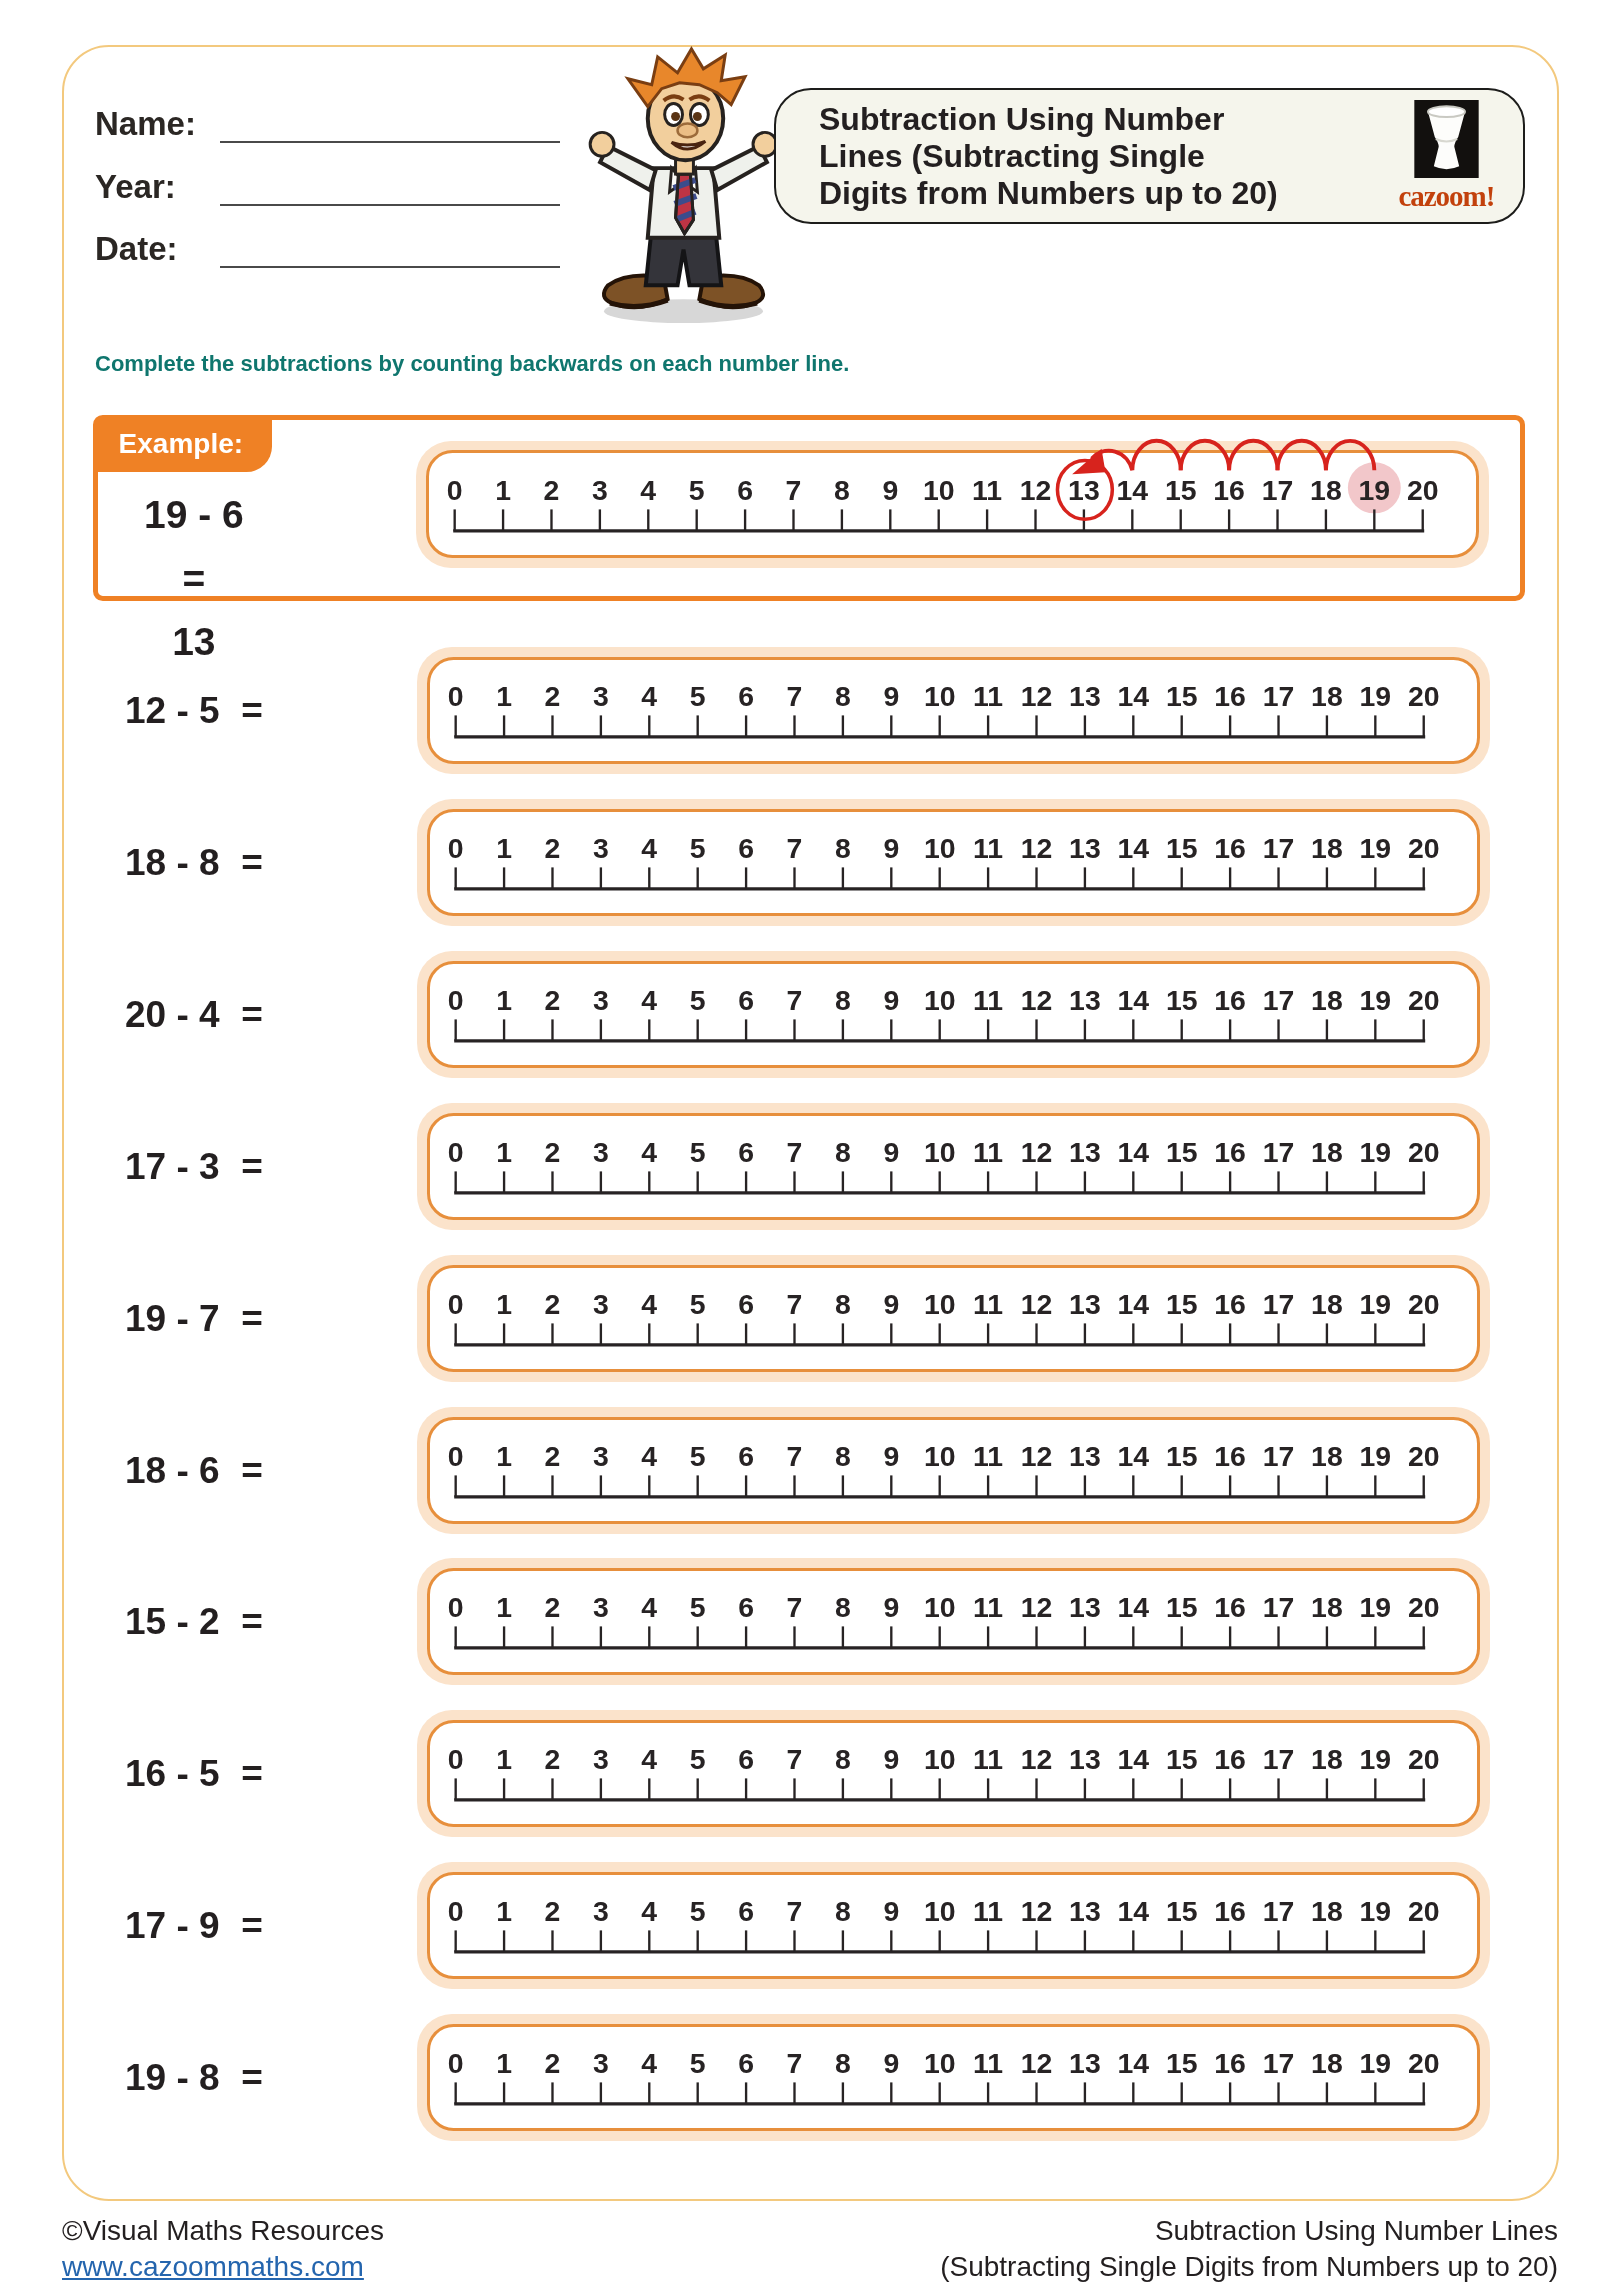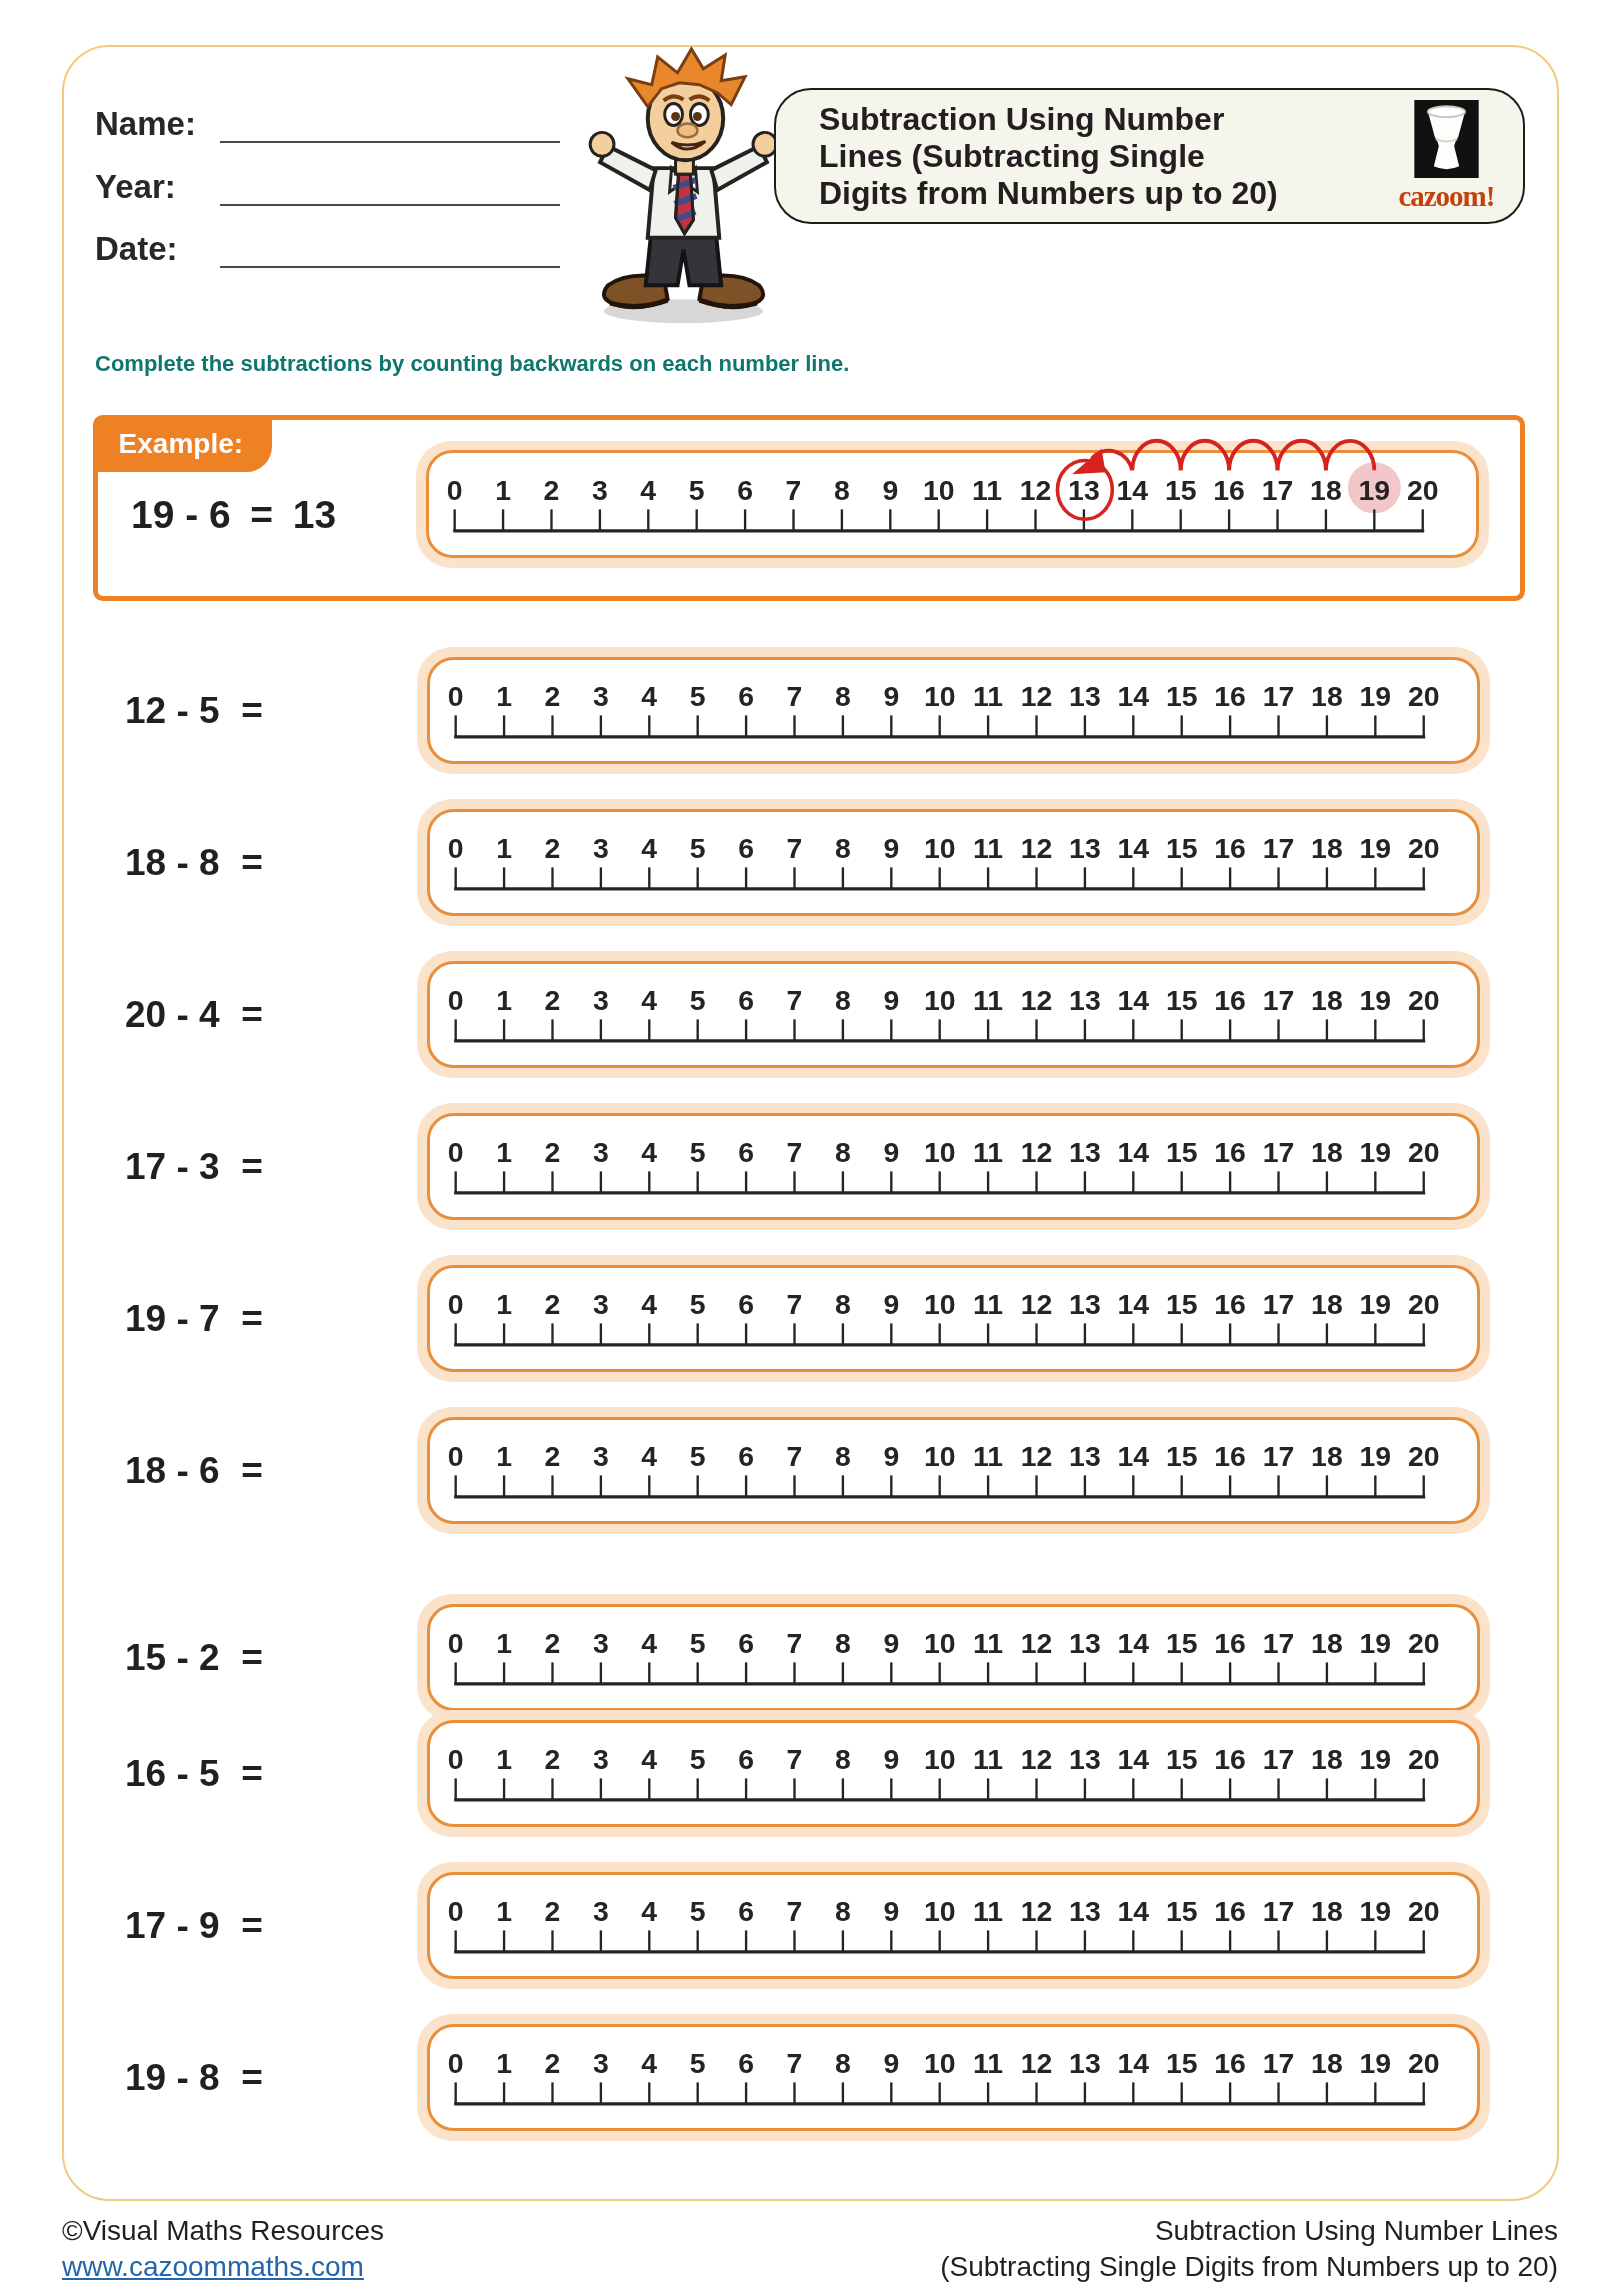--- a/index.html
+++ b/index.html
@@ -33,22 +33,22 @@
   .example-box {
     position:absolute; left:93px; top:415px; width:1432px; height:186px;
     border:5.9px solid #EF8125; border-radius:9.8px;
   }
   .example-tab {
     position:absolute; left:-1px; top:-1px; background:#EF8125; color:#ffffff;
     font-weight:bold; font-size:28px; padding:8.8px 29px 12.7px 21.6px;
     border-radius:0 0 25.5px 0;
   }
   .example-eq {
-    position:absolute; left:33px; top:73px; display:flex; gap:19.6px;
-    font-weight:bold; font-size:39px; color:#231f20; align-items:center;
+    position:absolute; left:46px; top:73px; display:flex; gap:19.6px;
+    font-weight:bold; font-size:39px; color:#231f20; align-items:center;flex-direction:column;
   }
   
   .nl-outer {
     position:absolute; left:323px; width:1073px; height:127px;
     background:#FBE3CB; border-radius:35px; padding:9.8px;
   }
   .example-box .nl-outer { left:318px; top:20.6px; }
   .nl-inner {
     width:100%; height:100%; background:#ffffff;
     border:3.9px solid #E78F3C; border-radius:26.5px;
@@ -555,21 +555,21 @@
             <line x1="905.1999999999999" y1="36" x2="905.1999999999999" y2="58" stroke="#272324" stroke-width="2.4"></line>
             <text x="905.1999999999999" y="26" text-anchor="middle" fill="#272324" font-size="29" font-weight="bold" font-family="&quot;Liberation Sans&quot;, sans-serif">18</text>
             <line x1="954.6" y1="36" x2="954.6" y2="58" stroke="#272324" stroke-width="2.4"></line>
             <text x="954.6" y="26" text-anchor="middle" fill="#272324" font-size="29" font-weight="bold" font-family="&quot;Liberation Sans&quot;, sans-serif">19</text>
             <line x1="1004" y1="36" x2="1004" y2="58" stroke="#272324" stroke-width="2.4"></line>
             <text x="1004" y="26" text-anchor="middle" fill="#272324" font-size="29" font-weight="bold" font-family="&quot;Liberation Sans&quot;, sans-serif">20</text>
           </svg>
         </div>
       </div>
     </div>
-    <div class="prob-row" style="top: 1558px; margin-top: 36px;">
+    <div class="prob-row" style="top: 1558px;">
       <div class="prob-eq">
         <span>15 - 2</span>
         <span>=</span>
         <span class="answer-space"></span>
       </div>
       <div class="nl-outer">
         <div class="nl-inner">
           <svg width="1019" height="61" viewBox="0 0 1040 62" style="overflow: visible;">
             <line x1="14.5" y1="58" x2="1005.5" y2="58" stroke="#272324" stroke-width="3.4"></line>
             <line x1="16" y1="36" x2="16" y2="58" stroke="#272324" stroke-width="2.4"></line>

